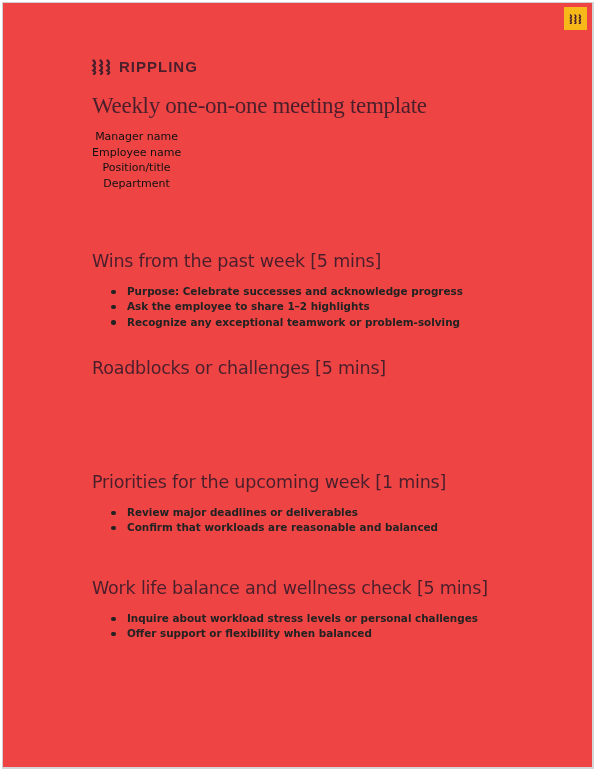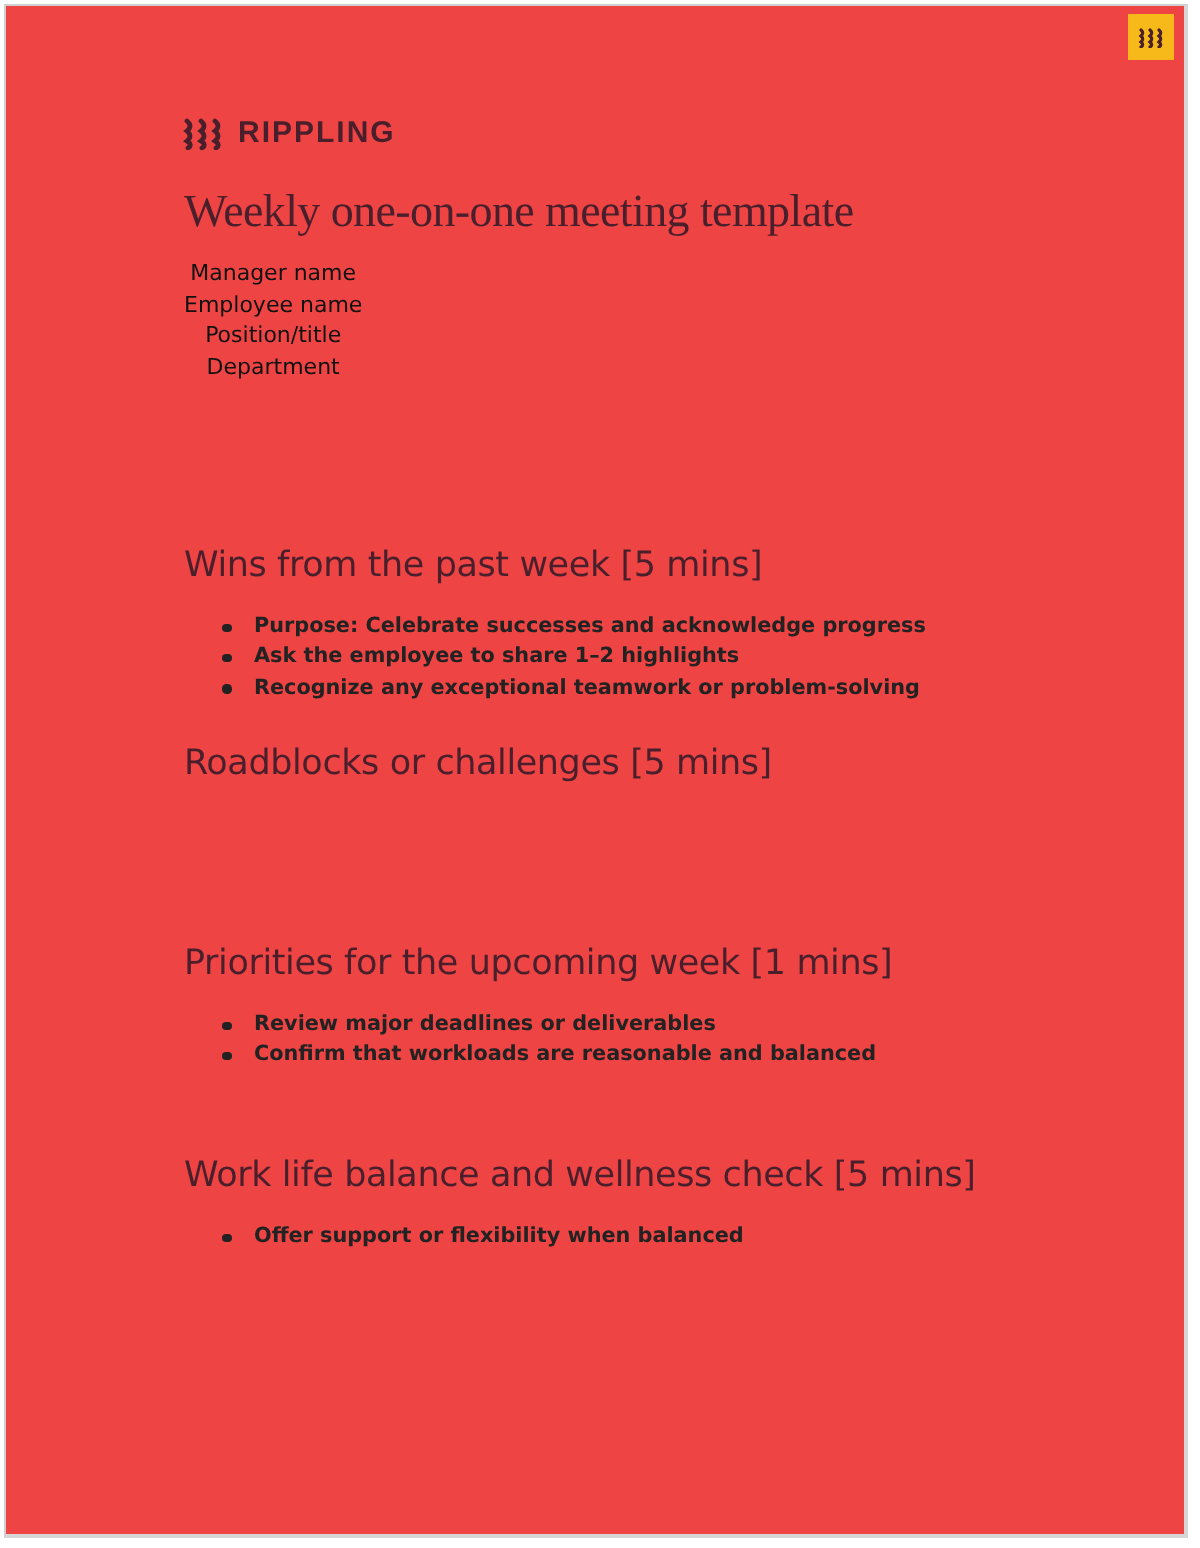--- a/index.html
+++ b/index.html
@@ -52,41 +52,42 @@
 
   <h1 class="title">Weekly one-on-one meeting template</h1>
 
   <ul class="fields">
     <li>Manager name</li>
     <li>Employee name</li>
     <li>Position/title</li>
     <li>Department</li>
   </ul>
 
-  <div class="section" style="top:270px;">
+  <div class="section" style="top:248px;">
     <h2>Wins from the past week [5 mins]</h2>
     <ul>
       <li>Purpose: Celebrate successes and acknowledge progress</li>
       <li>Ask the employee to share 1–2 highlights</li>
       <li>Recognize any exceptional teamwork or problem-solving</li>
     </ul>
   </div>
 
-  <div class="section" style="top:369px;">
+  <div class="section" style="top:355px;">
     <h2>Roadblocks or challenges [5 mins]</h2>
   </div>
 
   <div class="section" style="top:469px;">
     <h2>Priorities for the upcoming week [1 mins]</h2>
     <ul>
       <li>Review major deadlines or deliverables</li>
       <li>Confirm that workloads are reasonable and balanced</li>
     </ul>
   </div>
 
   <div class="section" style="top:575px;">
     <h2>Work life balance and wellness check [5 mins]</h2>
     <ul>
+      <li>Inquire about workload stress levels or personal challenges</li>
       <li>Offer support or flexibility when balanced</li>
     </ul>
   </div>
 
 </div>
 
 </body></html>

